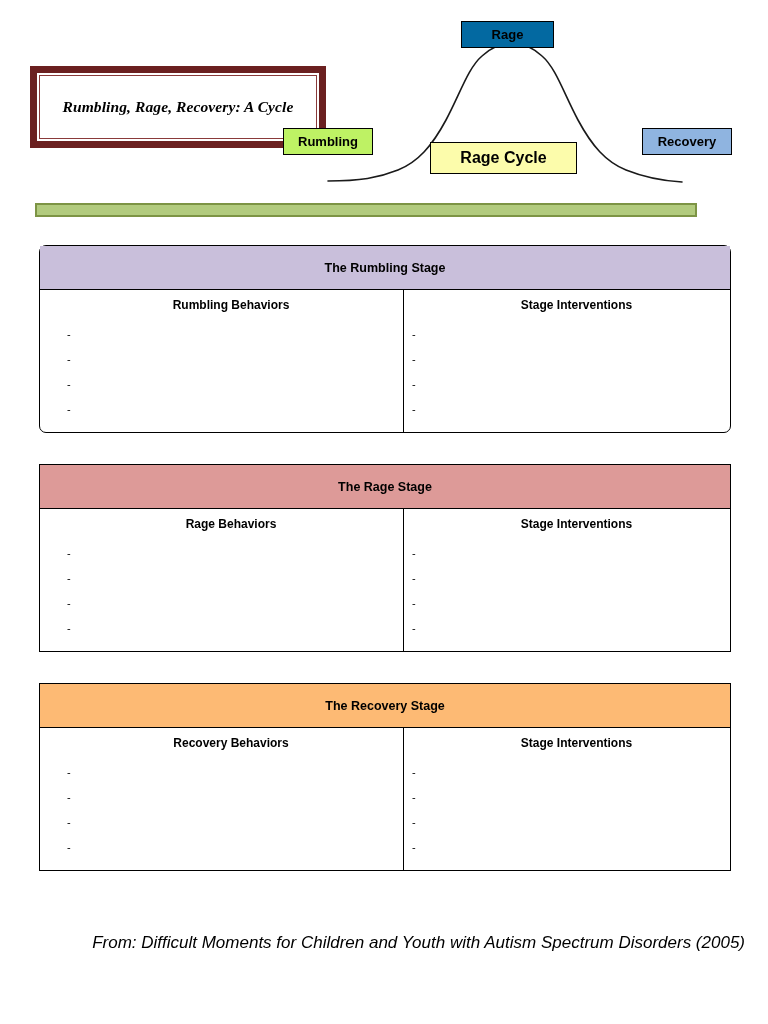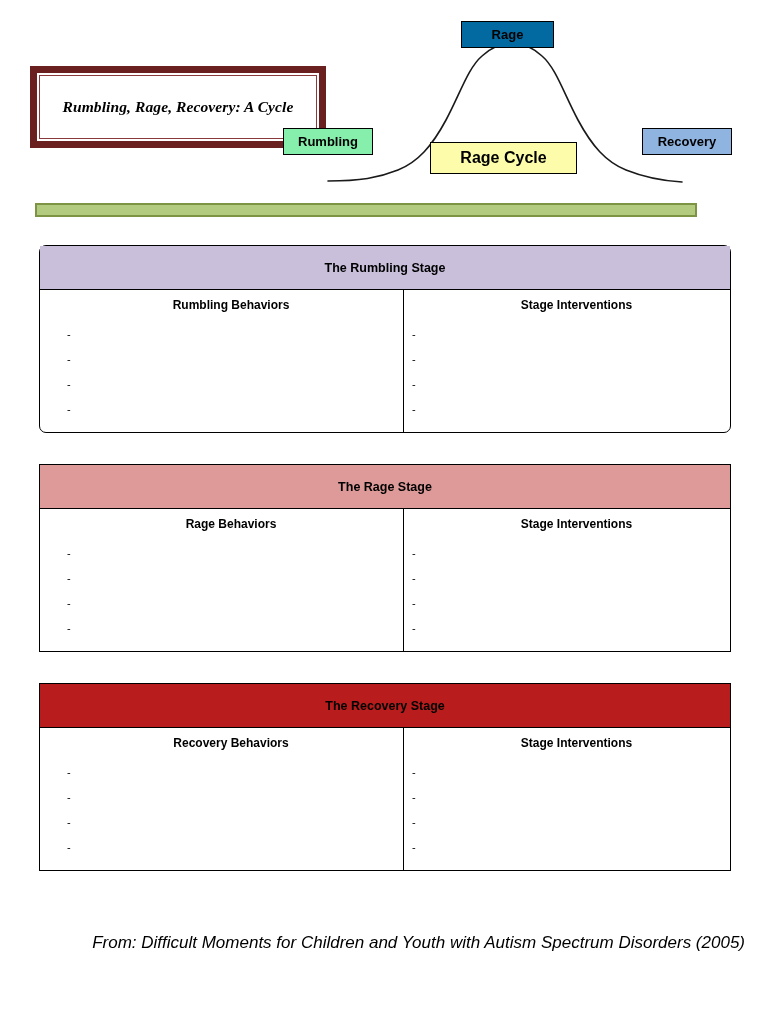--- a/index.html
+++ b/index.html
@@ -83,21 +83,21 @@
     top: 21px;
     width: 93px;
     height: 27px;
     background: #0369a1;
   }
   #label-rumbling {
     left: 283px;
     top: 128px;
     width: 90px;
     height: 27px;
-    background: #86efac;
+    background: #bef264;
   }
   #label-recovery {
     left: 642px;
     top: 128px;
     width: 90px;
     height: 27px;
     background: #8fb4e0;
   }
   #label-rage-cycle {
     left: 430px;
@@ -140,21 +140,21 @@
     display: flex;
     align-items: center;
     justify-content: center;
     font-family: "Liberation Sans", sans-serif;
     font-weight: bold;
     font-size: 12.5px;
     color: #000000;
   }
   .hdr-rumbling { background: #c9bfdb; }
   .hdr-rage     { background: #dd9a98; }
-  .hdr-recovery { background: #b91c1c; }
+  .hdr-recovery { background: #fdba74; }
 
   .stage-body {
     display: flex;
     height: 142px;
     margin-left: 19px;
   }
   .stage-col {
     box-sizing: border-box;
     flex: 0 0 auto;
     position: relative;

